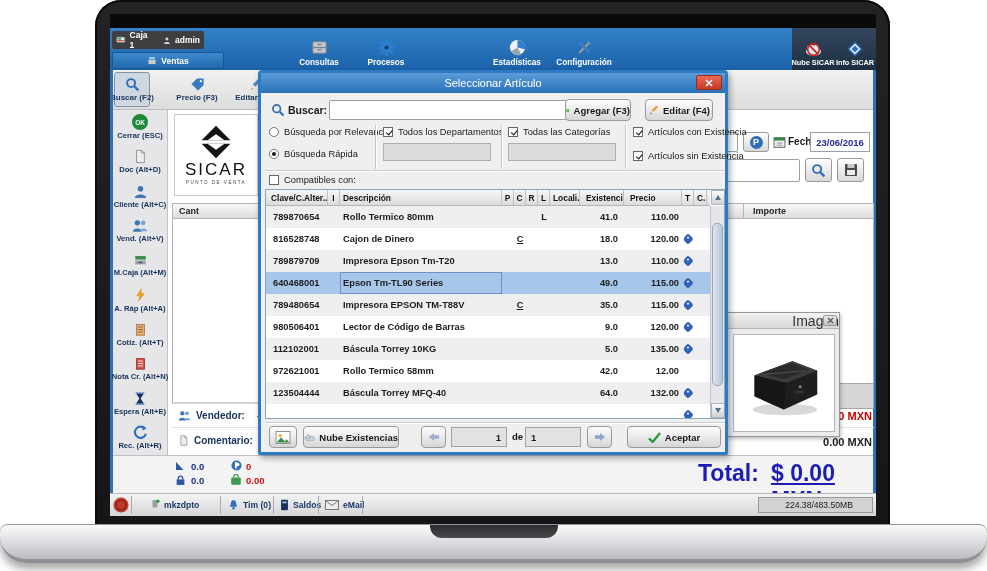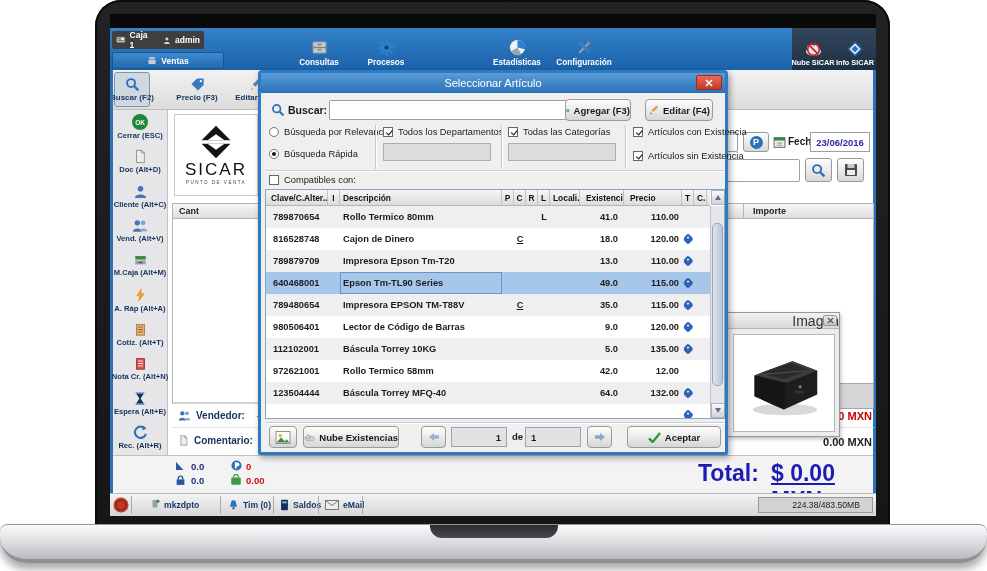--- a/index.html
+++ b/index.html
@@ -55,21 +55,21 @@
   .statsrow{position:absolute;left:3px;top:427px;width:760px;height:38px;background:#f3f3f4;border-top:1px solid #c2c2c6}
   .statval{font-size:9.5px;font-weight:bold;color:#1c2f80}
   .statval.red{color:#cc1111}
   .totallbl{position:absolute;left:585px;top:4px;font-size:23px;font-weight:bold;color:#1c1cb4}
   .totalval{position:absolute;left:658px;top:4px;font-size:23px;font-weight:bold;color:#1c1cb4;text-decoration:underline}
 
   
   .statusbar{position:absolute;left:0;top:465px;width:766px;height:23px;background:linear-gradient(#f4f4f4,#d6d6d8);border-top:1px solid #b9b9bd;font-size:8.6px;font-weight:bold;color:#1a3a6b}
   .sbsep{position:absolute;top:2px;width:1px;height:18px;background:#ababaf}
   .sbitem{position:absolute;top:0;height:22px;display:flex;align-items:center;gap:4px}
-  .membox{position:absolute;left:648px;top:3px;width:115px;height:16px;background:#d2d2d4;border:1px solid #98989c;color:#222;font-weight:normal;font-size:8.6px;display:flex;align-items:center;justify-content:flex-end;padding-right:12px}
+  .membox{position:absolute;left:648px;top:3px;width:115px;height:16px;background:#d2d2d4;border:1px solid #98989c;color:#222;font-weight:normal;font-size:8.6px;display:flex;align-items:center;justify-content:flex-end;padding-right:19px}
 
   
   .amount{position:absolute;font-size:11px;font-weight:bold;text-align:right;width:110px}
 
   
   .imgpanel{position:absolute;left:617px;top:284px;width:113px;height:125px;background:#ececee;border:1px solid #98989c;box-shadow:1px 2px 4px rgba(0,0,0,.25);z-index:30}
   .imgpanel-title{height:16px;background:linear-gradient(#f2f2f2,#d8d8da);border-bottom:1px solid #b5b5b9;display:flex;align-items:center;justify-content:flex-end;font-size:14px;color:#333;position:relative}
   .imgpanel-close{position:absolute;right:2px;top:2px;width:14px;height:11px;background:linear-gradient(#e9e9e9,#c4c4c6);border:1px solid #97979b;border-radius:2px;display:flex;align-items:center;justify-content:center}
   .imgframe{position:absolute;left:5px;top:21px;width:102px;height:98px;background:#fff;border:1px solid #b5b5b9;display:flex;align-items:center;justify-content:center}
 

